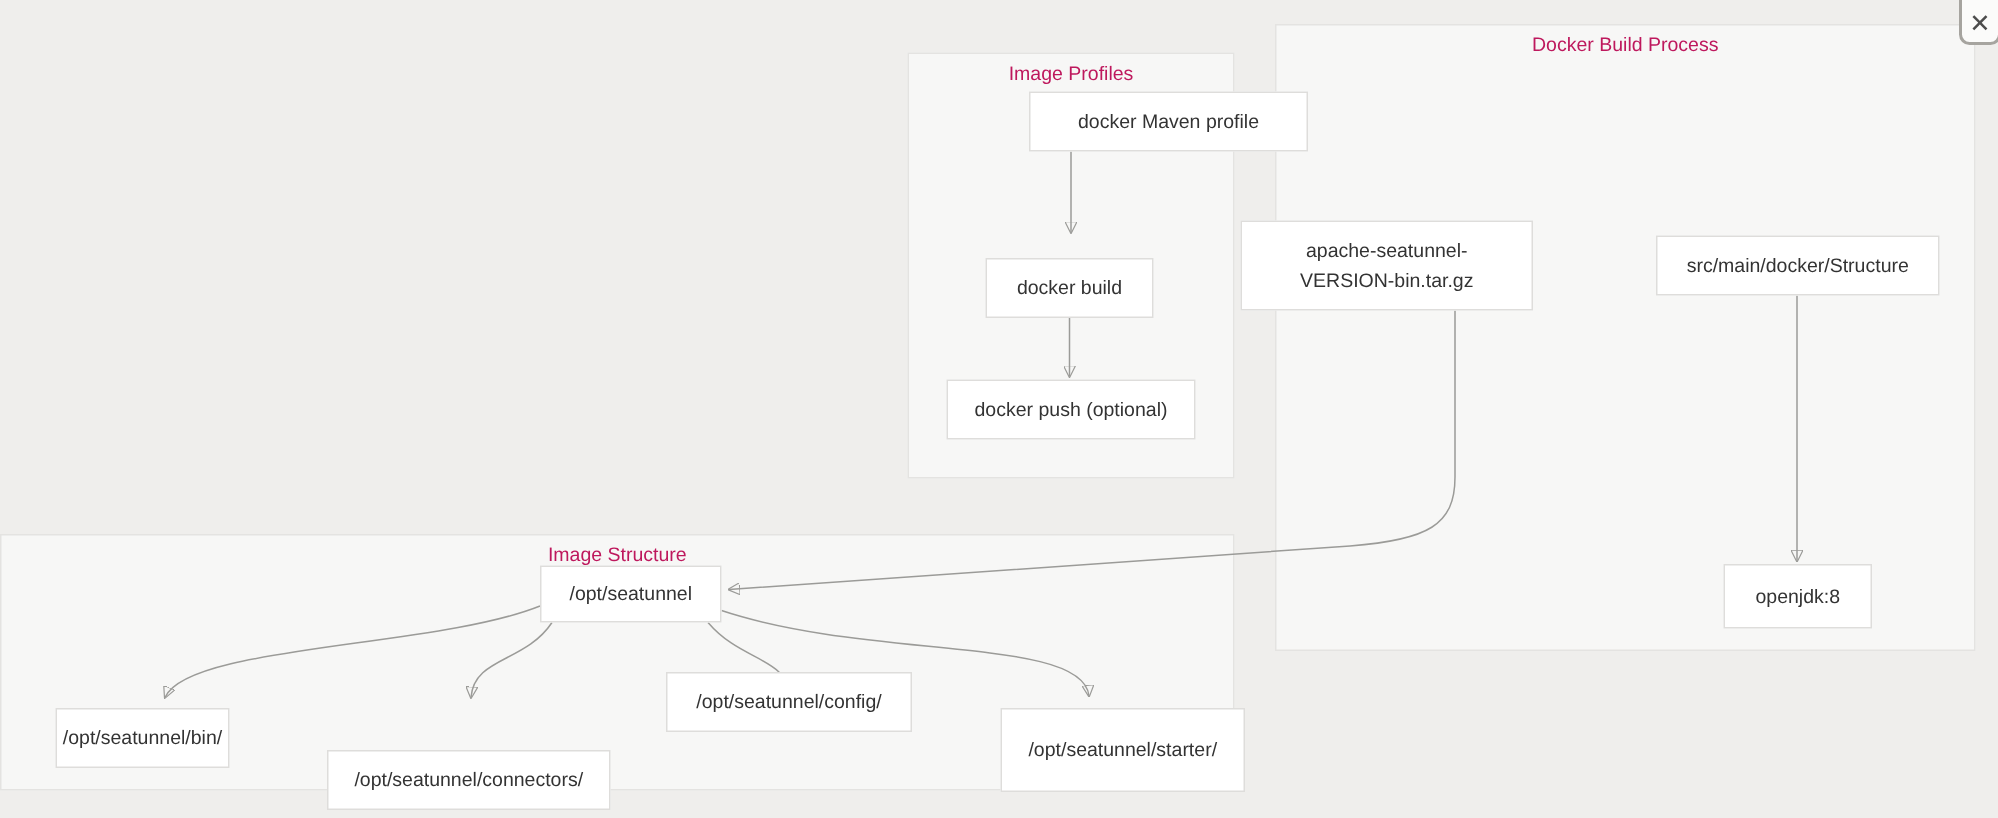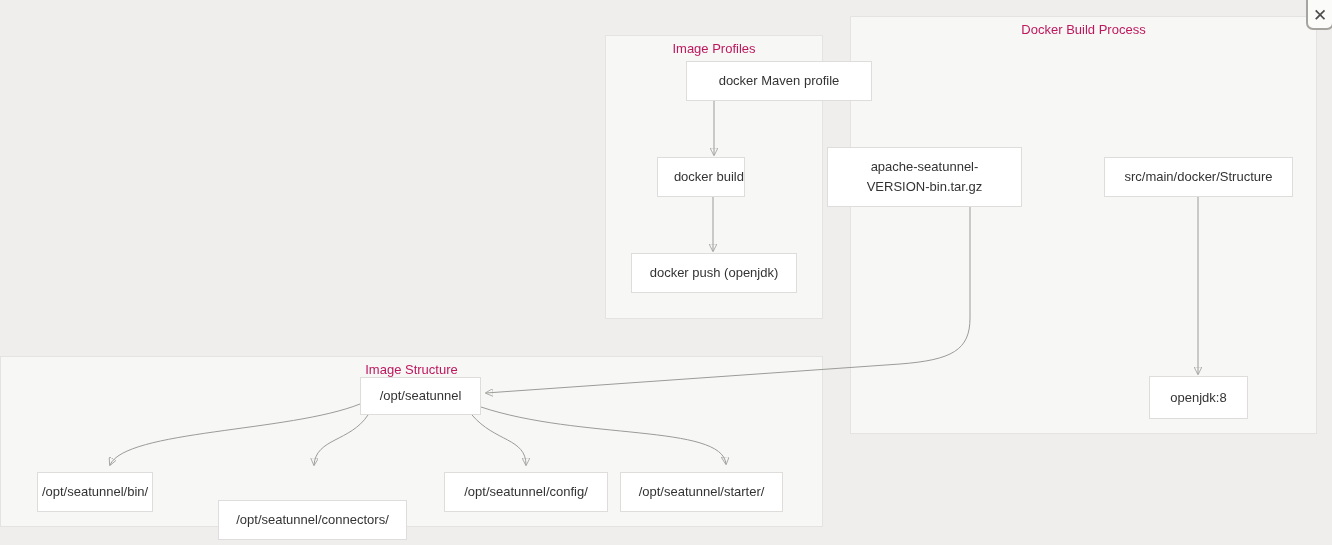--- a/index.html
+++ b/index.html
@@ -43,30 +43,30 @@
     color: #333333;
     text-align: center;
     line-height: 20px;
     white-space: nowrap;
   }
   #g-build-profiles      { left: 605px; top: 35px;  width: 218px; height: 284px; }
   #g-docker-build        { left: 850px; top: 16px;  width: 467px; height: 418px; }
   #g-image-structure     { left: 0;  top: 356px; width: 823px; height: 171px; }
 
   #n-maven    { left: 666px;  top: 61px;  width: 186px; height: 40px; margin-left: 20px; }
-  #n-build    { left: 657px;  top: 157px; width: 88px; height: 40px; align-items: flex-end; }
+  #n-build    { left: 657px;  top: 172px; width: 112px; height: 40px; }
   #n-push     { left: 631px;  top: 253px; width: 166px; height: 40px; }
   #n-tarball  { left: 827px;  top: 147px; width: 195px; height: 60px; }
   #n-dockerfile { left: 1104px; top: 157px; width: 189px; height: 40px; }
   #n-openjdk  { left: 1149px; top: 376px; width: 99px;  height: 43px; }
   #n-optseatunnel { left: 360px; top: 377px; width: 121px; height: 38px; }
   #n-bin      { left: 37px;   top: 472px; width: 116px; height: 40px; }
   #n-connectors { left: 218px; top: 500px; width: 189px; height: 40px; }
-  #n-config   { left: 444px;  top: 472px; width: 164px; height: 40px; }
-  #n-starter  { left: 620px;  top: 472px; width: 163px; height: 40px; }
+  #n-config   { left: 444px;  top: 448px; width: 164px; height: 40px; }
+  #n-starter  { left: 667px;  top: 472px; width: 163px; height: 56px; }
 
   #edges {
     position: absolute;
     left: 0;
     top: 0;
     width: 1332px;
     height: 545px;
     pointer-events: none;
   }
   #edges path {
@@ -129,21 +129,21 @@
 
 <div class="node" id="n-maven">
   <span>docker Maven profile</span>
 </div>
 
 <div class="node" id="n-build">
   <span>docker build</span>
 </div>
 
 <div class="node" id="n-push">
-  <span>docker push (openjdk)</span>
+  <span>docker push (optional)</span>
 </div>
 
 <div class="node" id="n-tarball">
   <span>apache-seatunnel-</span>
   <span>VERSION-bin.tar.gz</span>
 </div>
 
 <div class="node" id="n-dockerfile">
   <span>src/main/docker/Structure</span>
 </div>

